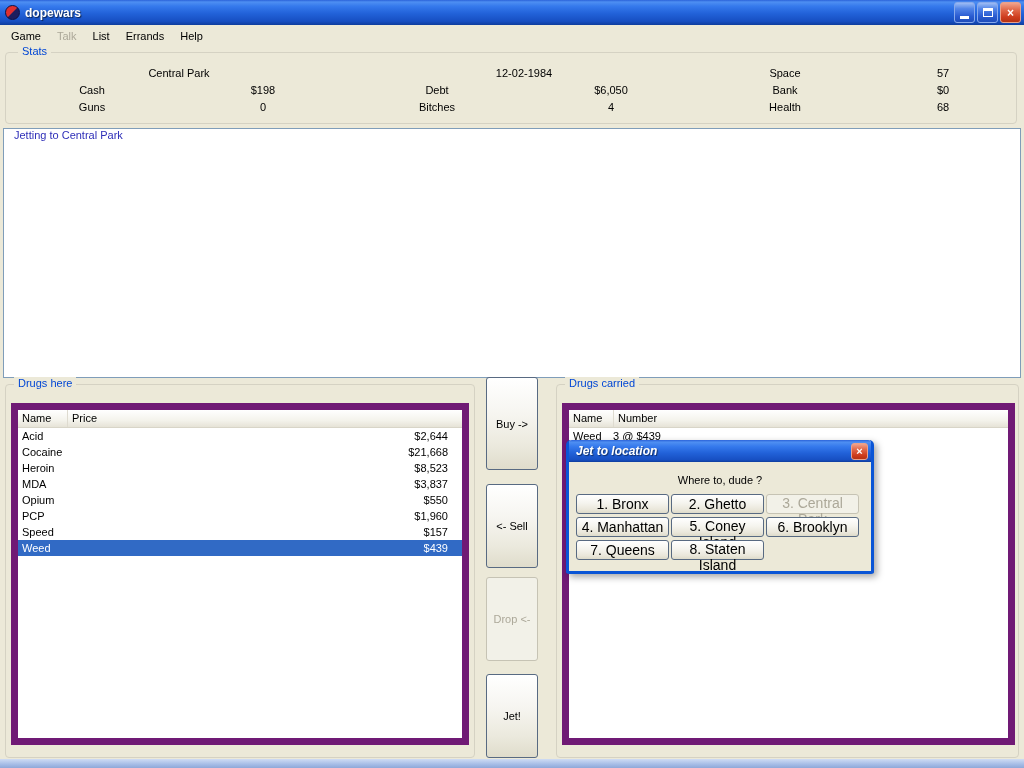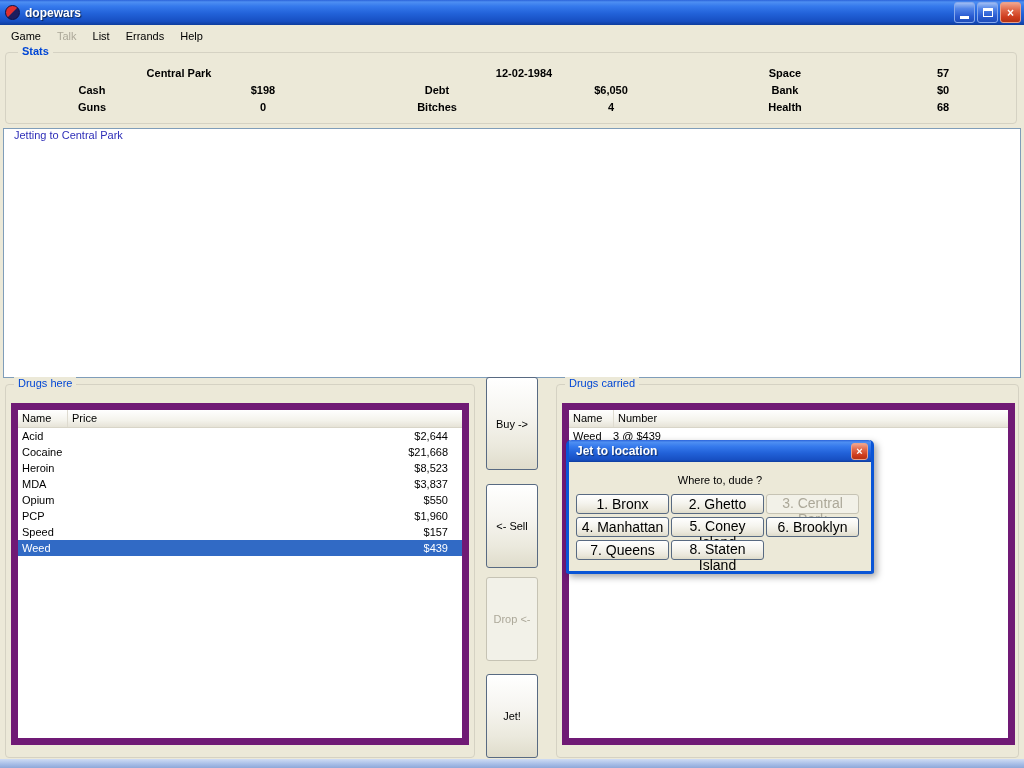--- a/index.html
+++ b/index.html
@@ -42,21 +42,21 @@
     background: #ECE9D8; display: flex; align-items: center; padding-left: 3px;
   }
   .menu-item { padding: 3px 8px; }
   .menu-item.disabled { color: #ACA899; }
 
   
   .groupbox { position: absolute; border: 1px solid #D5D2C3; border-radius: 4px; }
   .gb-label { position: absolute; top: -8px; left: 8px; background: #ECE9D8; padding: 0 4px; color: #0046D5; }
 
   
-  .stats-box { left: 5px; top: 52px; width: 1012px; height: 72px; font-weight: bold; }
+  .stats-box { left: 5px; top: 52px; width: 1012px; height: 72px; }
   .stats-box .gb-label { left: 12px; }
   .stats-grid {
     position: absolute; left: 2px; top: 12px; width: 1006px;
     display: grid; grid-template-columns: 168px 174px 174px 174px 174px 142px;
   }
   .stats-grid > div { height: 17px; line-height: 17px; text-align: center; white-space: nowrap; }
   .span2 { grid-column: span 2; }
 
   
   .messages {
@@ -104,21 +104,21 @@
   .dialog {
     position: absolute; left: 566px; top: 440px; width: 308px; height: 134px;
     border: 3px solid #0A55D6; border-top: none; border-radius: 5px 5px 3px 3px;
     background: #ECE9D8; box-shadow: 3px 3px 7px rgba(0,0,0,0.35);
   }
   .dlg-titlebar {
     height: 22px; border-radius: 3px 3px 0 0;
     background: linear-gradient(180deg,#2B62D9 0%,#4E8FF2 10%,#3579EC 30%,#2161D8 60%,#174FC2 90%,#0E3D9D 100%);
     display: flex; align-items: center; padding: 0 3px 0 7px;
   }
-  .dlg-title { color: #fff; font-weight: bold; font-size: 12px; flex: 1; text-shadow: 1px 1px 1px rgba(0,0,0,0.5); }
+  .dlg-title { color: #fff; font-weight: bold; font-size: 12px; flex: 1; text-shadow: 1px 1px 1px rgba(0,0,0,0.5); font-style: italic; }
   .dlg-close {
     width: 17px; height: 17px; border-radius: 3px; border: 1px solid #E9A18A;
     background: linear-gradient(180deg,#F1A38C 0%,#E16A4B 35%,#CE3C1D 75%,#B53213 100%);
     color: #fff; font-weight: bold; font-size: 11px;
     display: flex; align-items: center; justify-content: center;
   }
   .dlg-prompt { text-align: center; margin-top: 12px; }
   .dlg-grid { display: flex; flex-wrap: wrap; gap: 3px 2px; width: 288px; margin: 8px auto 0; }
   .loc-btn {
     width: 93px; height: 20px; border: 1px solid #586A82; border-radius: 3px;

